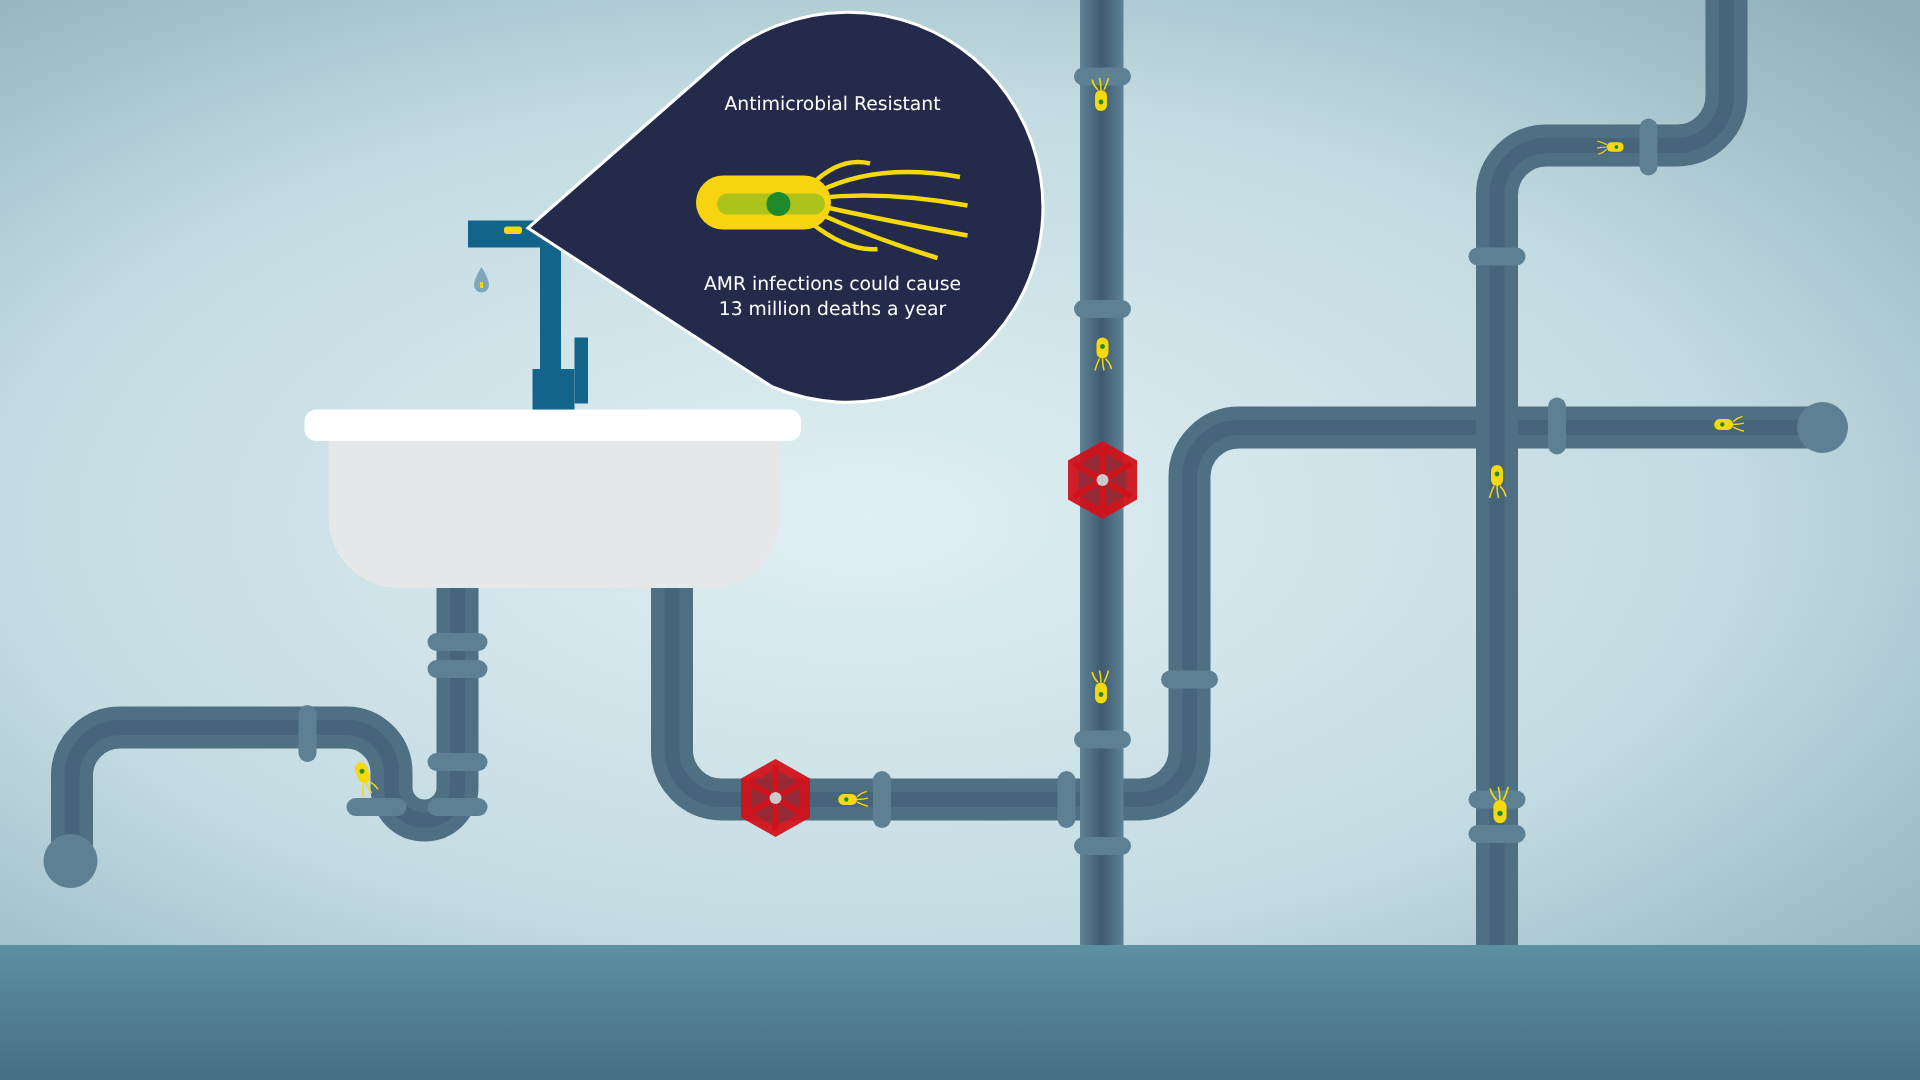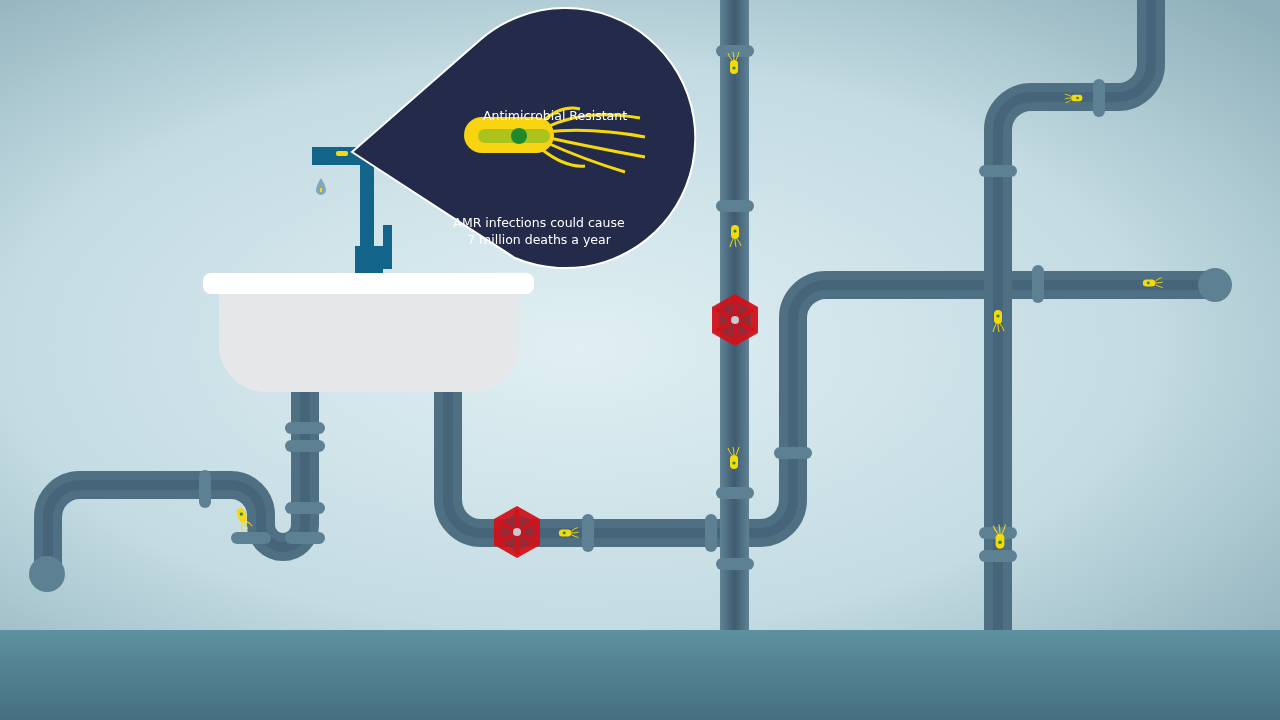--- a/index.html
+++ b/index.html
@@ -1,22 +1,22 @@
 <!DOCTYPE html>
 <html><head>
 <meta charset="utf-8">
 <style>
   html, body { margin:0; padding:0; }
   body { width:1280px; height:720px; overflow:hidden; position:relative;
          font-family: "DejaVu Sans", sans-serif; }
   .scene { position:absolute; left:0; top:0; width:1280px; height:720px; }
   .bubble-text { position:absolute; color:#ffffff; text-align:center;
                  font-family:"DejaVu Sans", sans-serif; font-size:12.5px; line-height:17px; }
-  #bubble-title { left:440px; top:60px; width:230px;margin-top:47px; }
-  #bubble-stat { left:424px; top:180px; width:230px;margin-top:34px; }
+  #bubble-title { left:440px; top:60px; width:230px; }
+  #bubble-stat { left:440px; top:180px; width:230px; }
 </style>
 </head>
 <body>
 
 <svg class="scene" viewBox="0 0 1280 720" xmlns="http://www.w3.org/2000/svg">
   <defs>
     <radialGradient id="bg" cx="45%" cy="55%" r="75%">
       <stop offset="0" stop-color="#e0eff3"></stop>
       <stop offset="0.6" stop-color="#c3dbe2"></stop>
       <stop offset="1" stop-color="#8fb0ba"></stop>
@@ -130,14 +130,14 @@
     <rect x="478" y="129" width="72" height="14" rx="7" fill="#9fbf1f" opacity="0.85"></rect>
     <circle cx="519" cy="136" r="8" fill="#1e8a2c"></circle>
   </g>
 </svg>
 
 <div class="bubble-text" id="bubble-title">
   <div>Antimicrobial Resistant</div>
 </div>
 <div class="bubble-text" id="bubble-stat">
   <div>AMR infections could cause</div>
-  <div>7 million deaths a year</div>
+  <div>13 million deaths a year</div>
 </div>
 
 </body></html>

